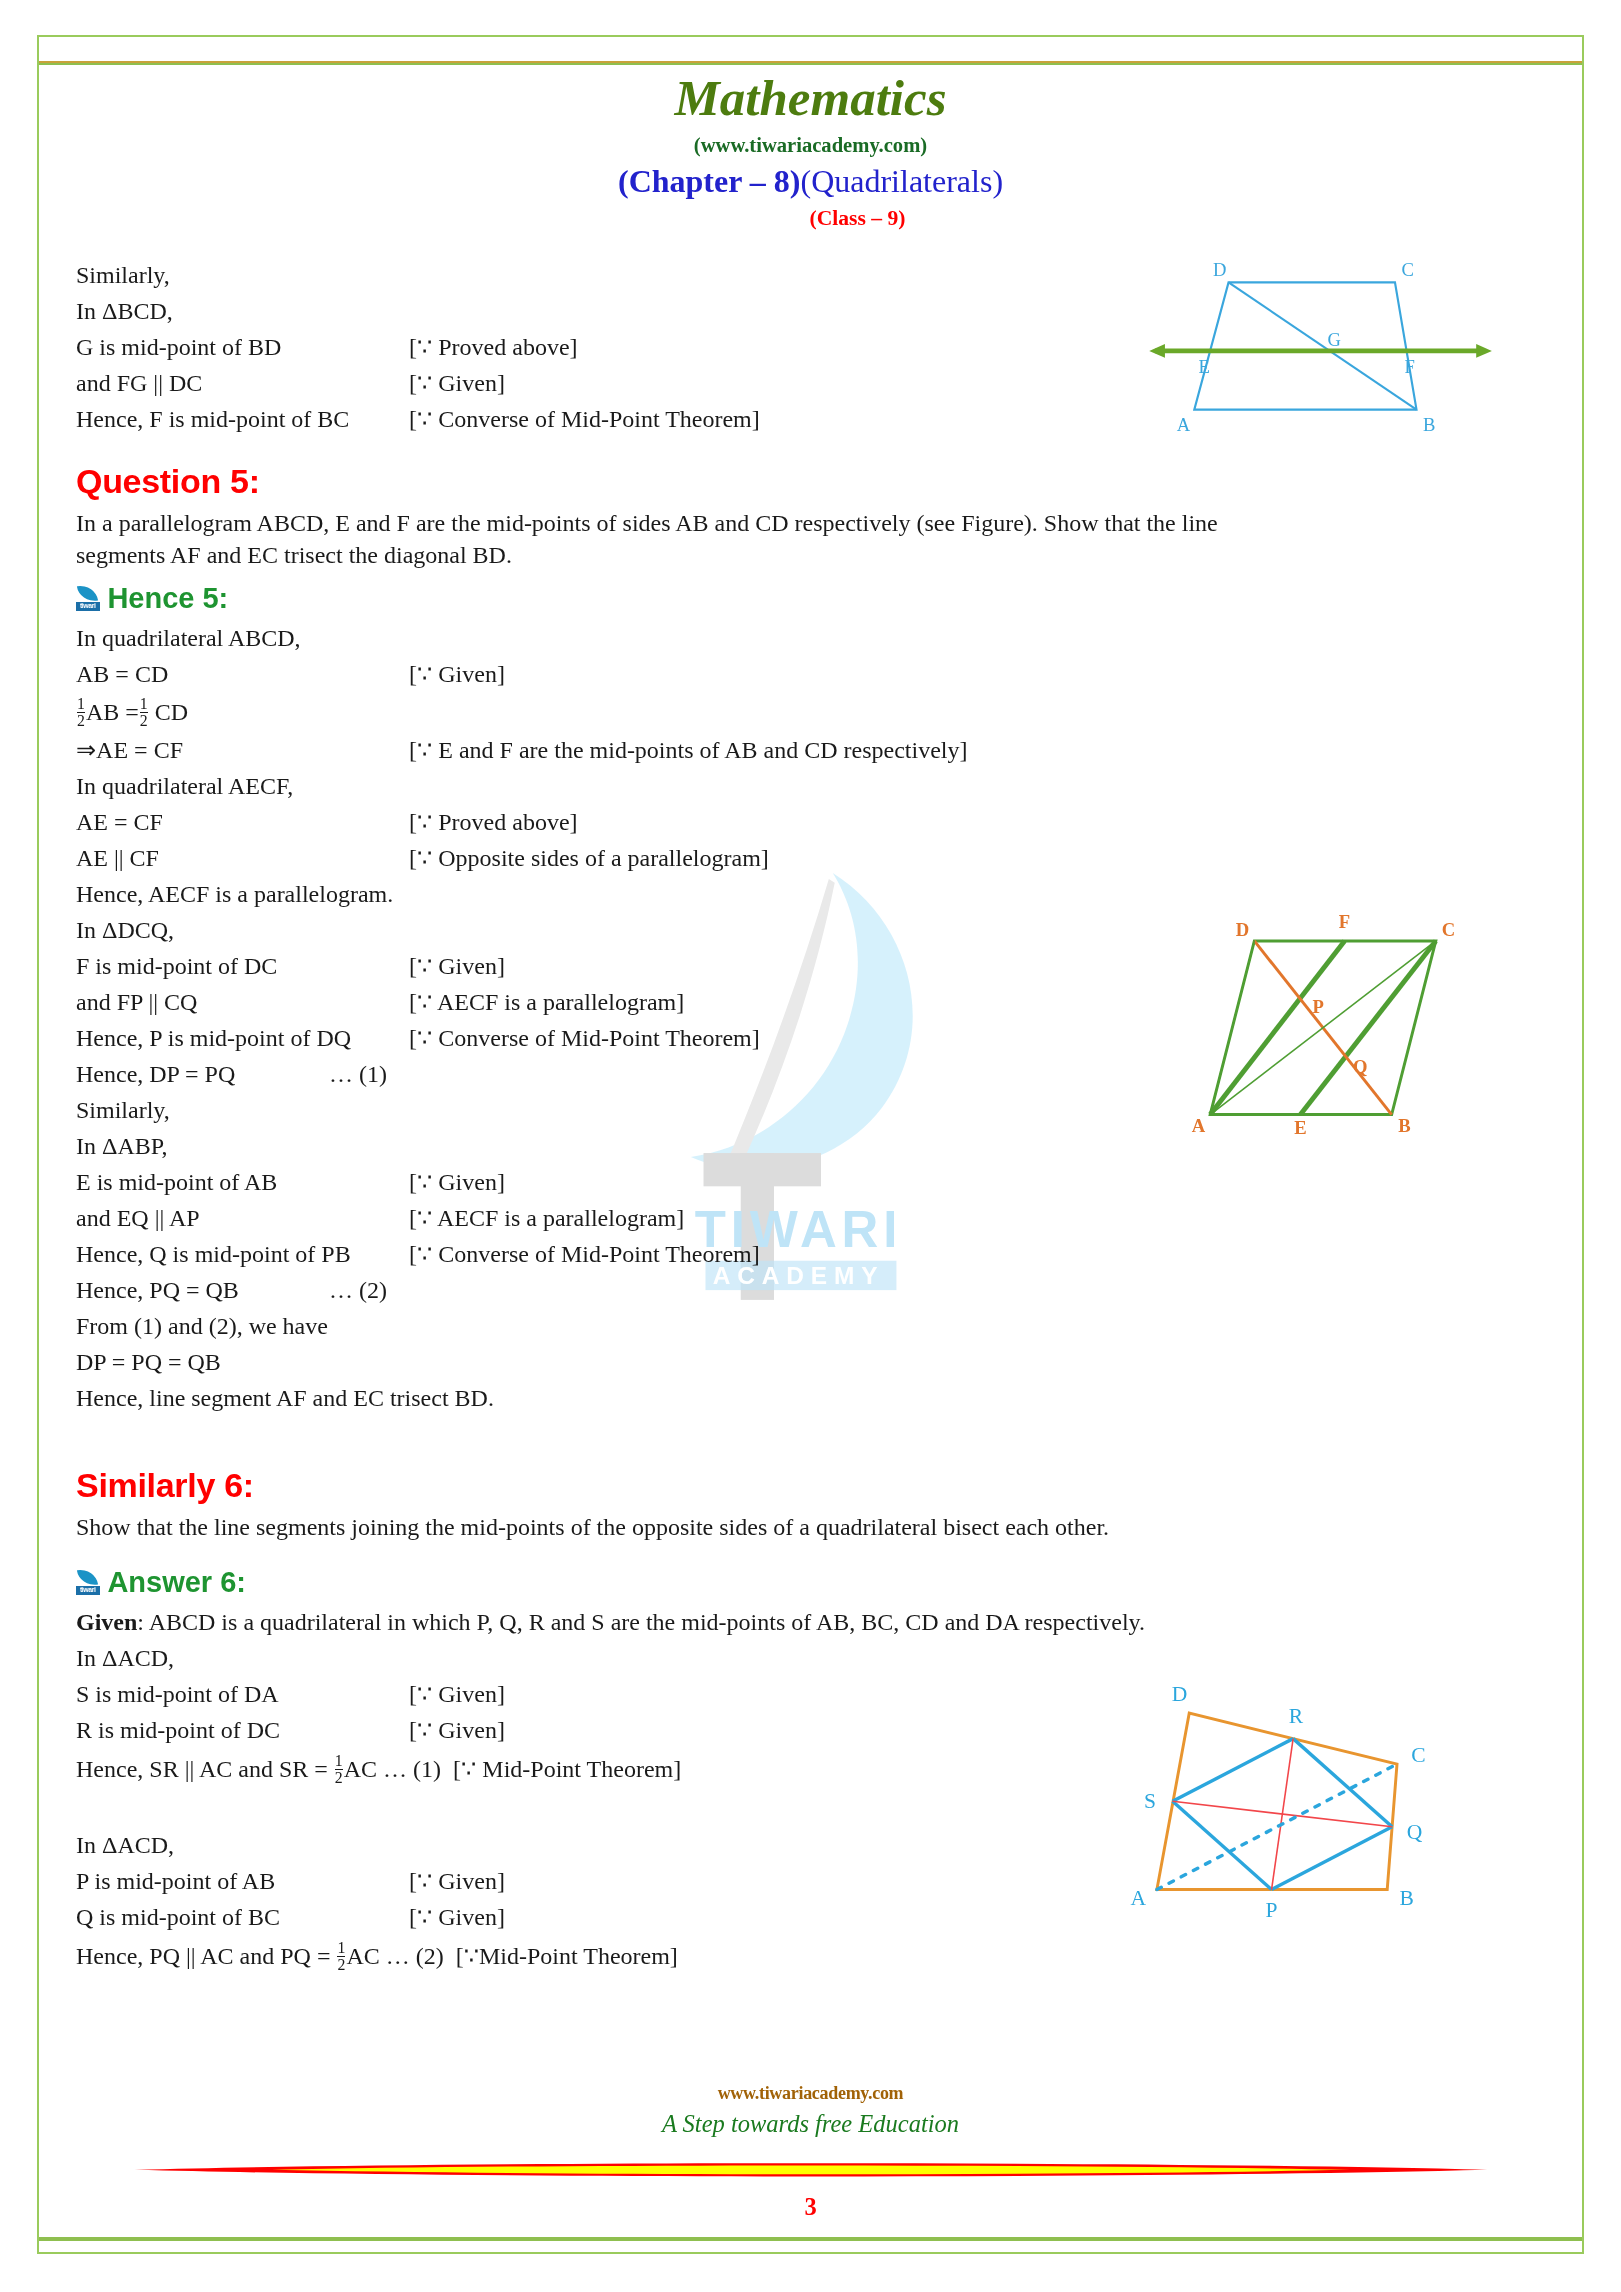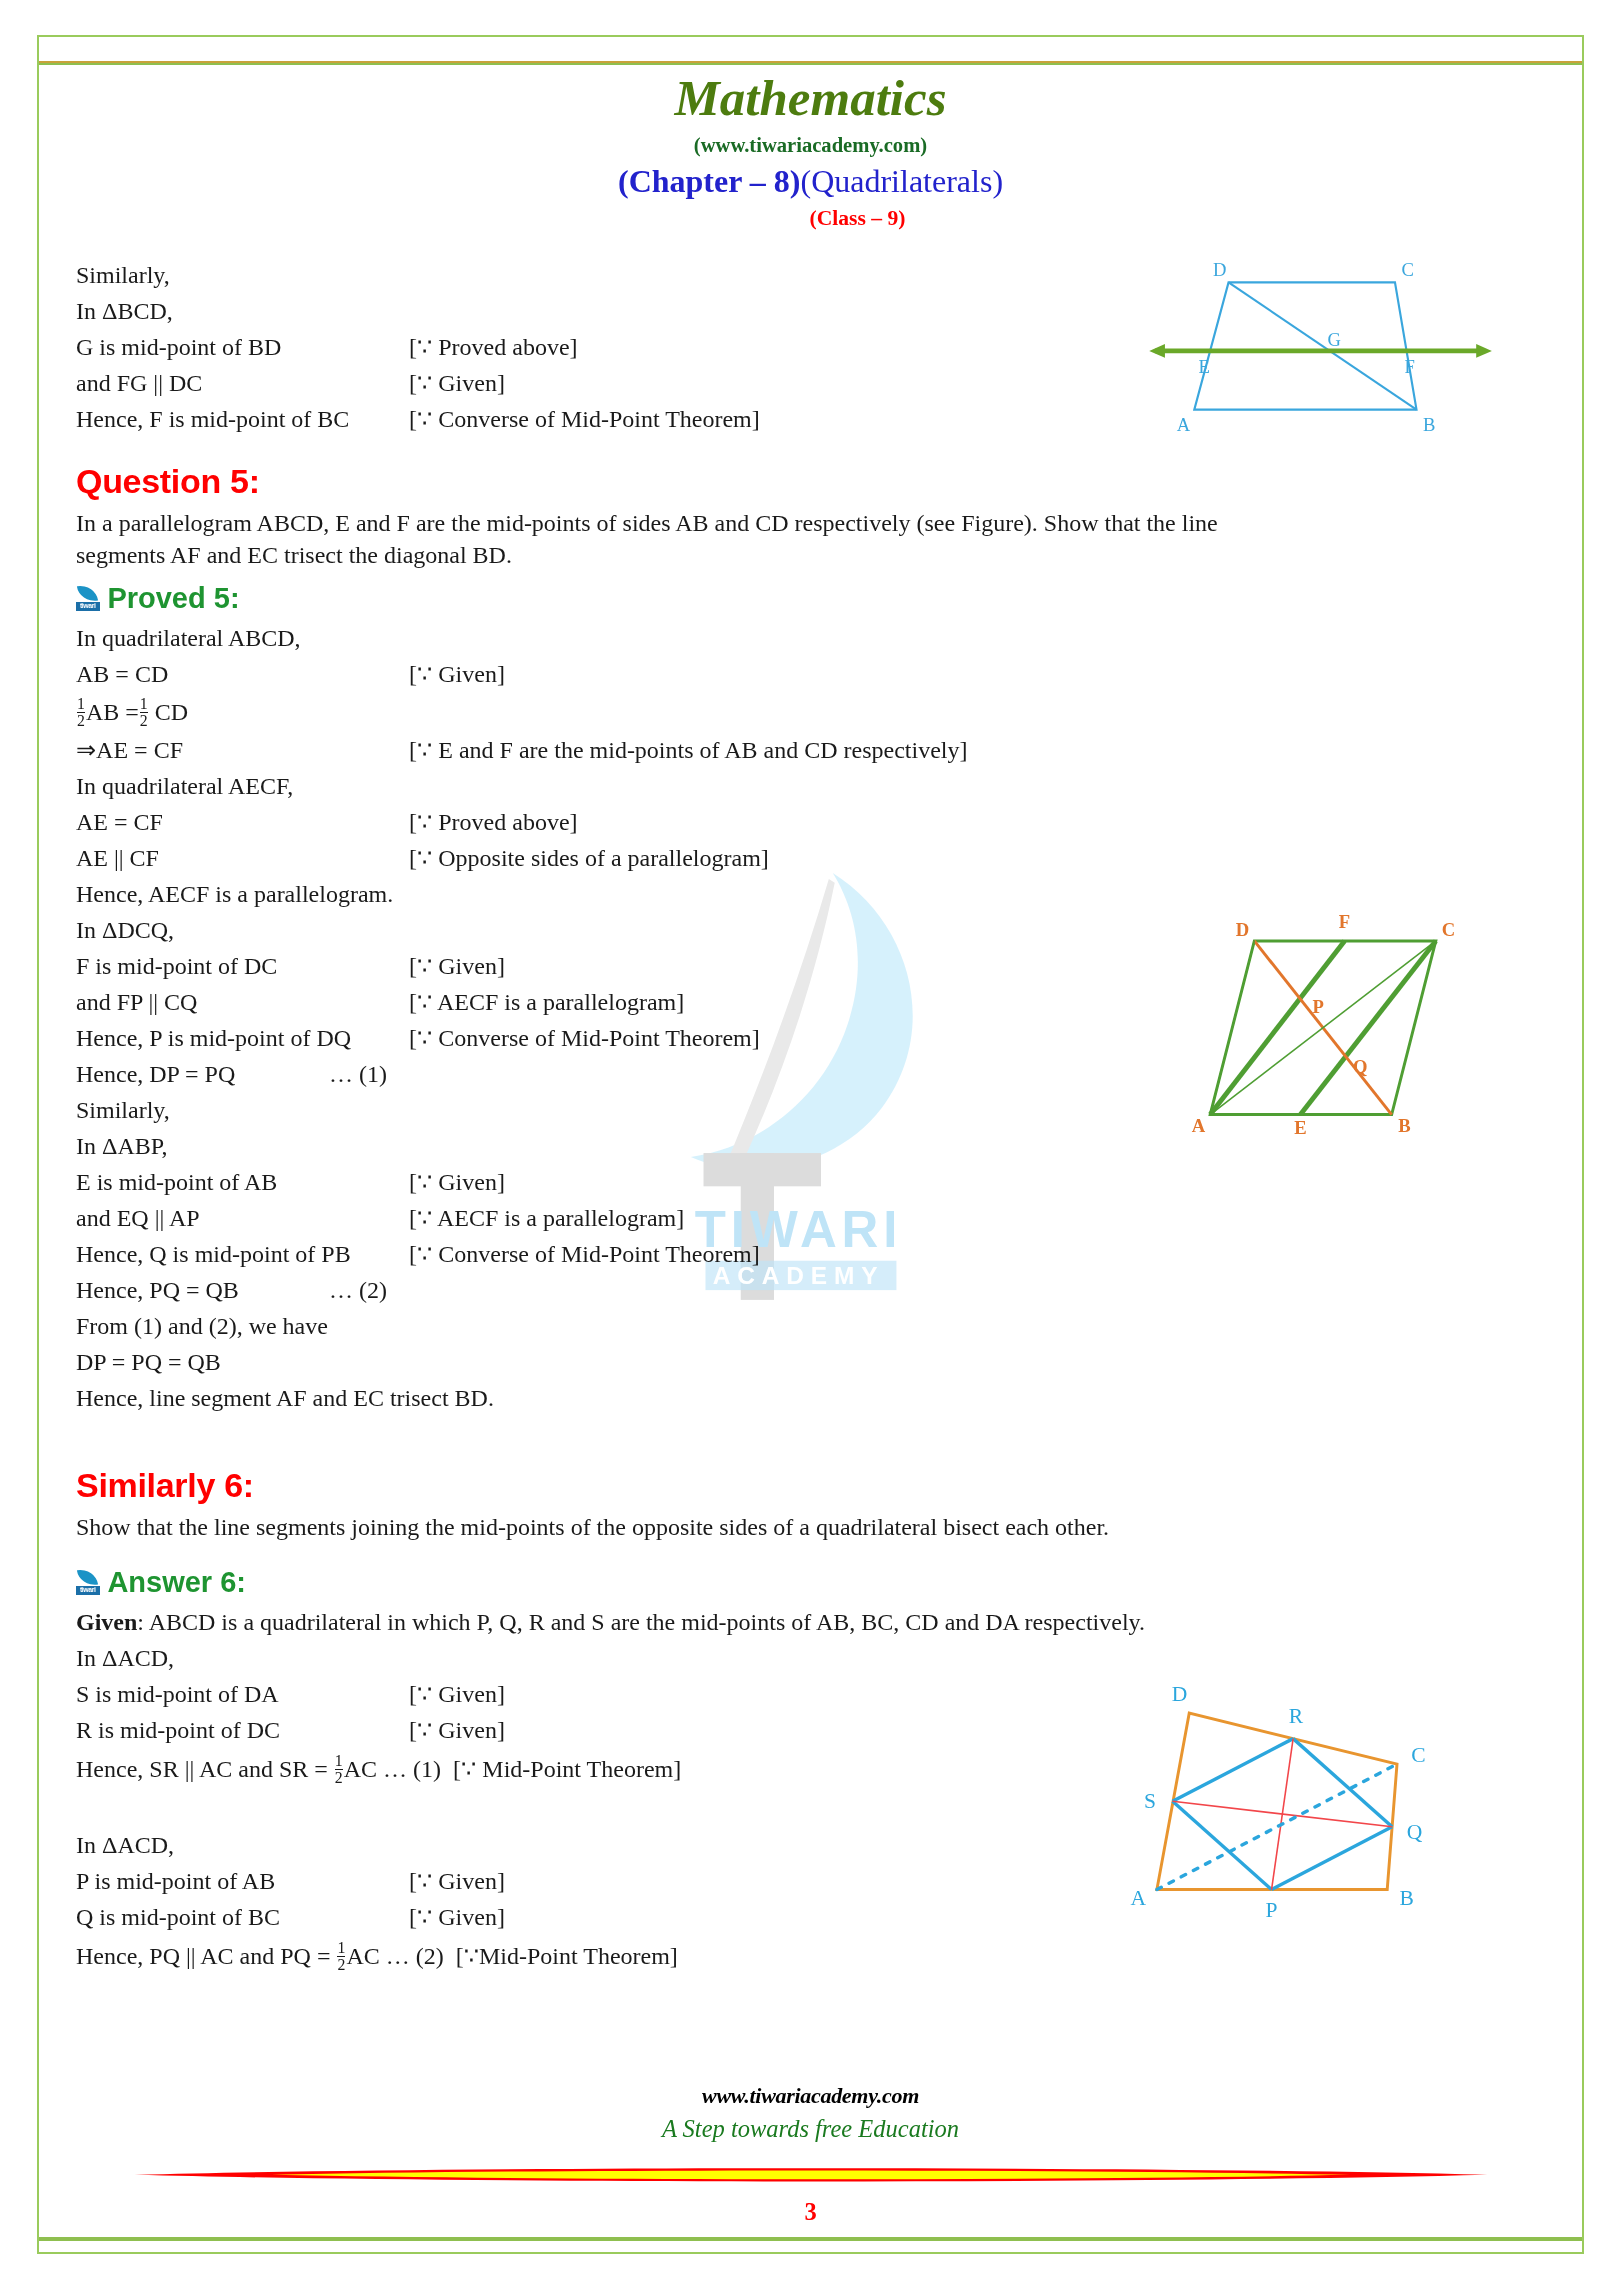--- a/index.html
+++ b/index.html
@@ -185,24 +185,23 @@
   .footer {
     position: absolute;
     left: 0;
     top: 2083px;
     width: 1621px;
     text-align: center;
   }
   .foot-site {
     font-family: "Liberation Serif", serif;
     font-weight: bold;
-    font-size: 22px;
-    color: #000000;
+    font-size: 18px;
+    color: #a16207;
     letter-spacing: -0.3px;
-    font-style: italic;
   }
   .foot-tag {
     font-family: "Liberation Serif", serif;
     font-style: italic;
     font-size: 24.5px;
     color: #1a7a1f;
     margin-top: 5.9px;
   }
   .foot-rule { margin-top: 21.6px; }
   .foot-page {
@@ -323,21 +322,21 @@
       <div class="ln"><span>Hence, F is mid-point of BC</span><span class="reason">[∵ Converse of Mid-Point Theorem]</span></div>
     </div>
 
     <div class="qhead" style="margin-top:18.6px;">Question 5:</div>
     <div class="qtext" style="width:1157px;">In a parallelogram ABCD, E and F are the mid-points of sides AB and CD respectively (see Figure). Show that the line segments AF and EC trisect the diagonal BD.</div>
     <div class="ahead" style="margin-top:6.9px;">
       <span class="leaf-ico">
           <span class="lf"></span>
           <span class="lw">tiwari</span>
         </span>
-      <span>Proved 5:</span>
+      <span>Hence 5:</span>
     </div>
 
     <div>
       <div class="ln"><span>In quadrilateral ABCD,</span><span class="reason"></span></div>
       <div class="ln"><span>AB = CD</span><span class="reason">[∵ Given]</span></div>
 
       <div class="ln" style="line-height:40px;">
         <span class="frac"><span class="n">1</span><span class="d">2</span></span><span>AB =</span><span class="frac"><span class="n">1</span><span class="d">2</span></span><span> CD</span>
       </div>
 

